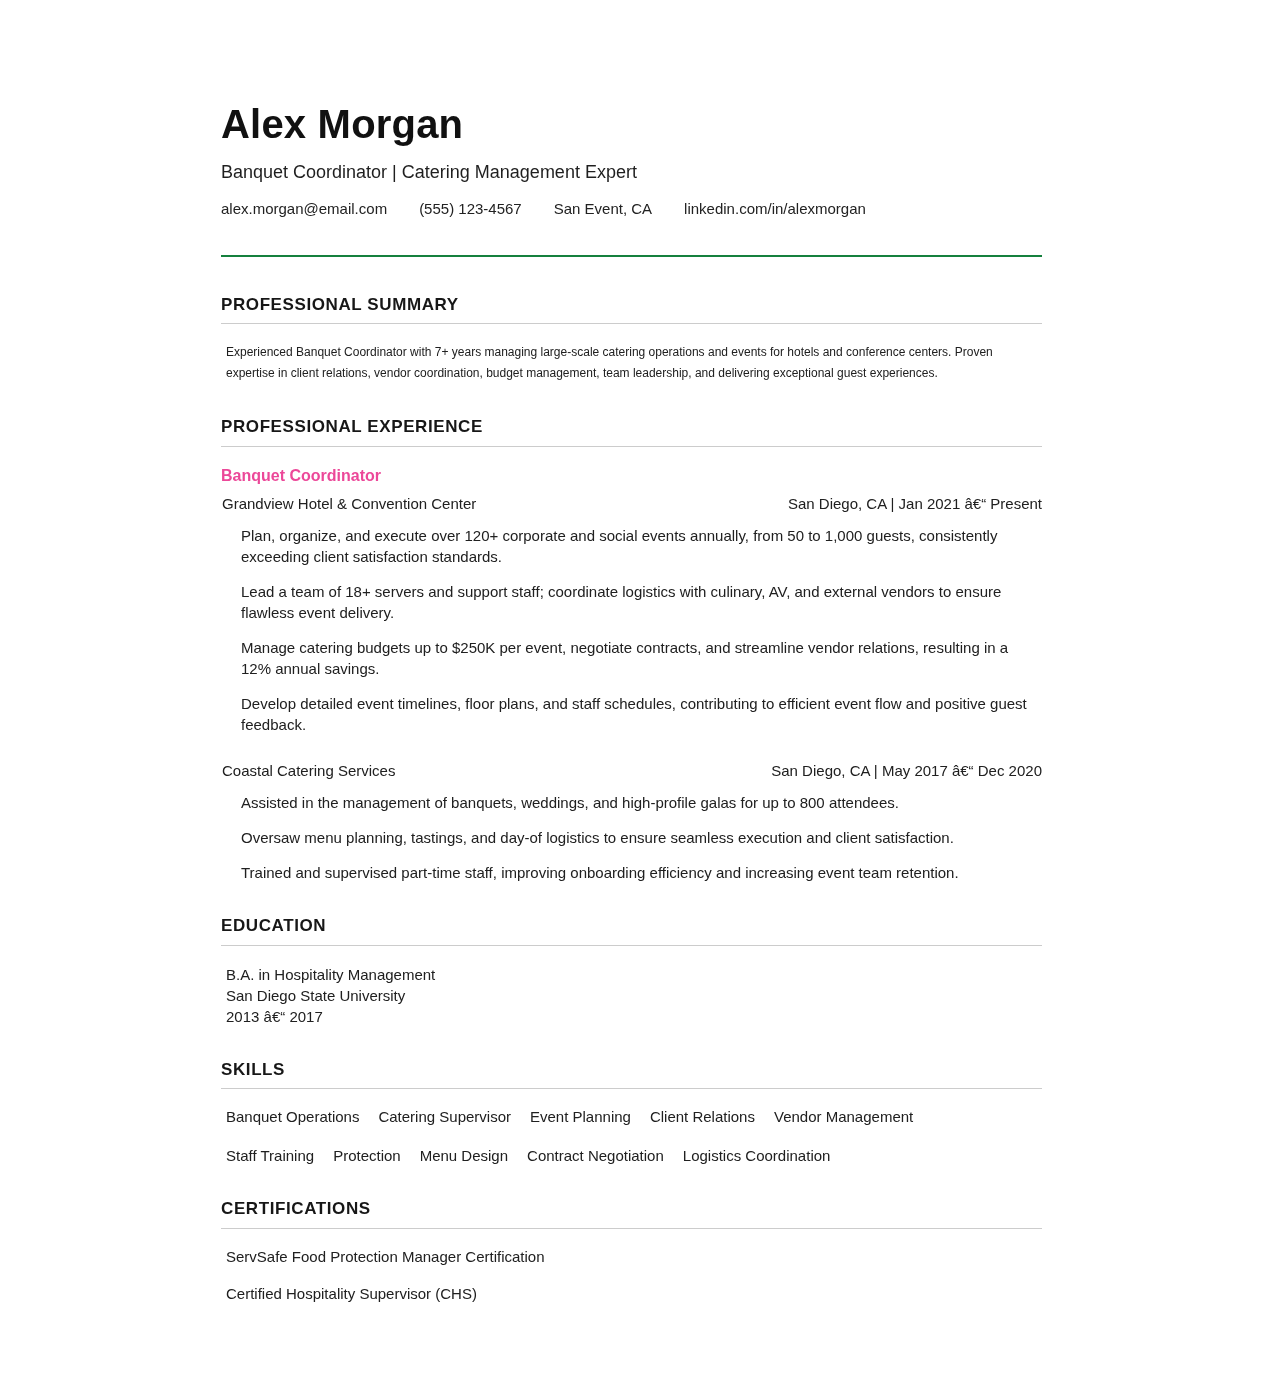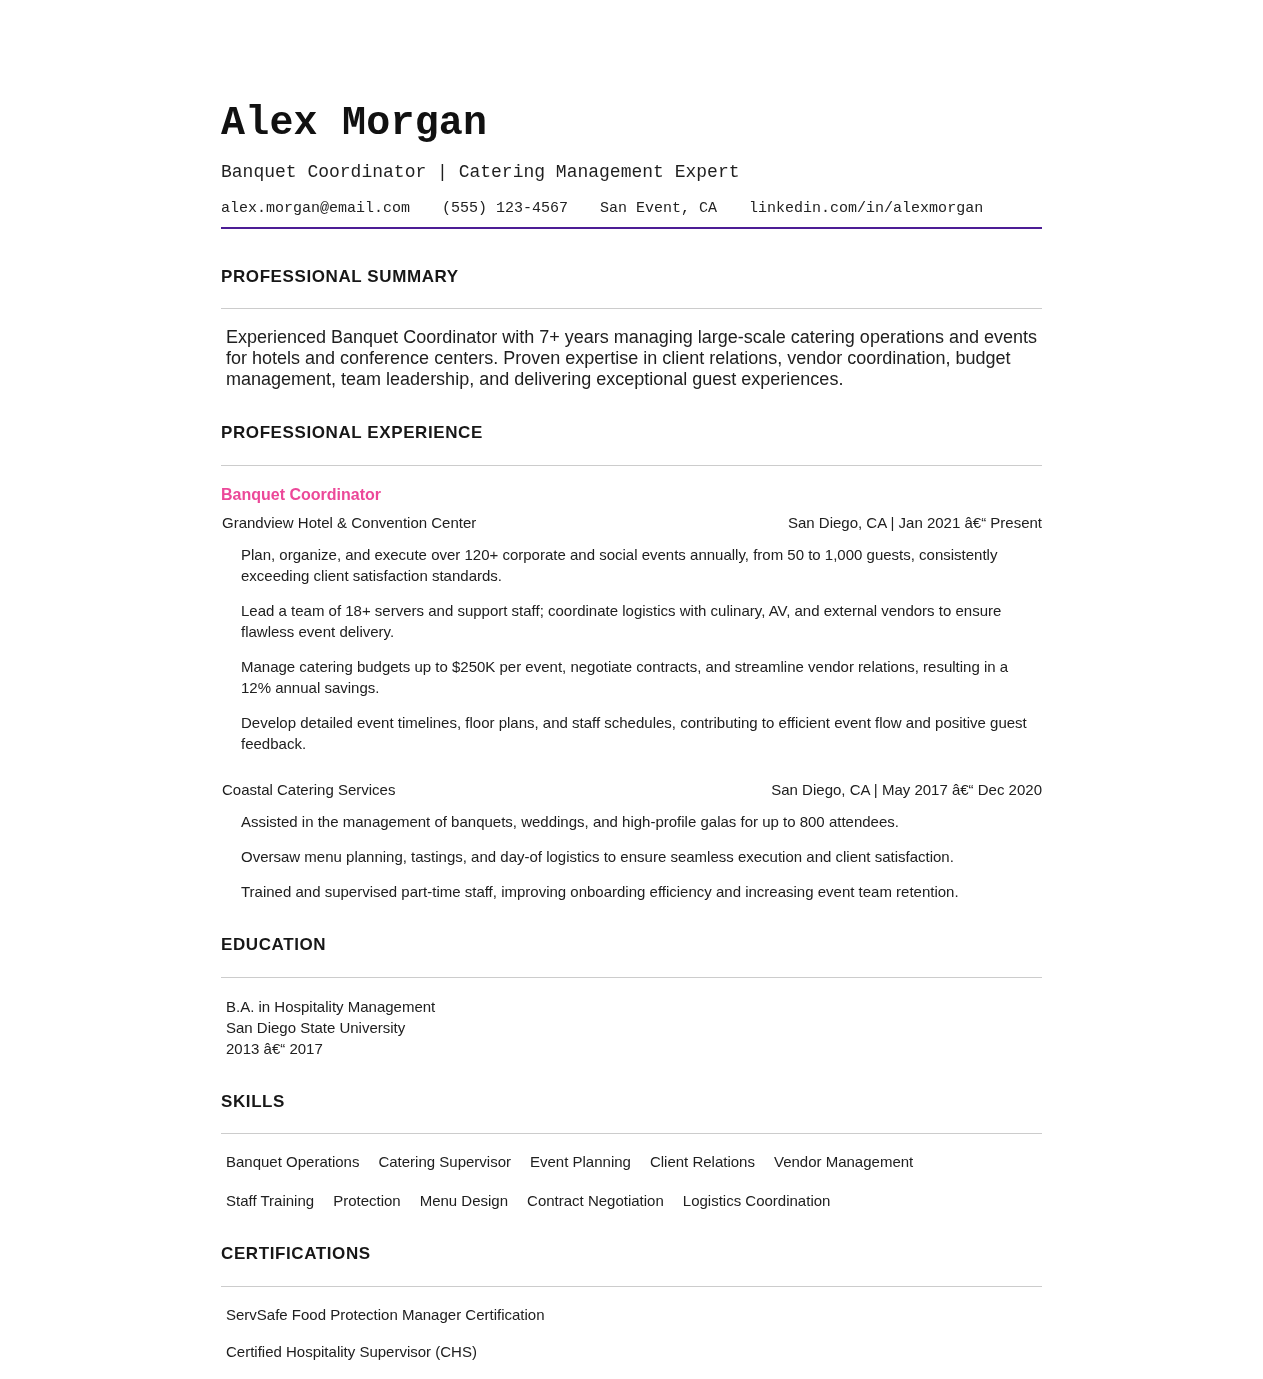--- a/index.html
+++ b/index.html
@@ -12,23 +12,22 @@
     color: #1f1f1f;
     -webkit-font-smoothing: antialiased;
   }
   .page {
     width: 821px;
     margin: 0 auto;
     padding-top: 100px;
   }
   
   .header {
-    border-bottom: 2px solid #4c1d95;
-    padding-bottom: 8px;
-    font-family: Liberation Mono, monospace;
+    border-bottom: 2px solid #15803d;
+    padding-bottom: 36px;
   }
   .name {
     font-size: 40px;
     font-weight: 700;
     color: #111111;
     letter-spacing: 0.2px;
     line-height: 1.2;
   }
   .headline {
     margin-top: 13px;
@@ -46,27 +45,27 @@
   }
   
   .section { margin-top: 33px; }
   .section.first { margin-top: 38px; }
   .section-heading {
     font-size: 17px;
     font-weight: 700;
     color: #171717;
     letter-spacing: 0.6px;
     line-height: 1.15;
-    padding-bottom: 22px;
+    padding-bottom: 9px;
     border-bottom: 1px solid #cccccc;
   }
   .section-body { margin-top: 18px; }
   .indent-sm { padding-left: 5px; }
   .para {
-    font-size: 18px;
+    font-size: 12px;
     line-height: 21px;
     color: #202020;
   }
   
   .job { margin-top: 18px; }
   .job + .job { margin-top: 26px; }
   .job-title {
     font-size: 16px;
     font-weight: 700;
     color: #ec4899;

